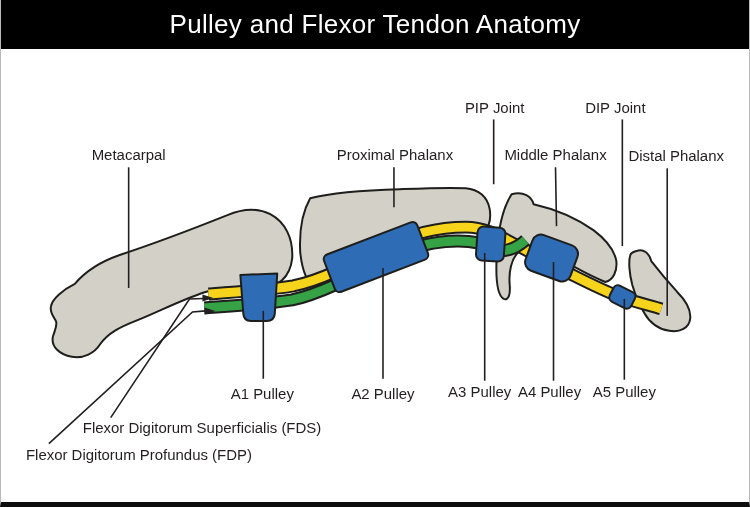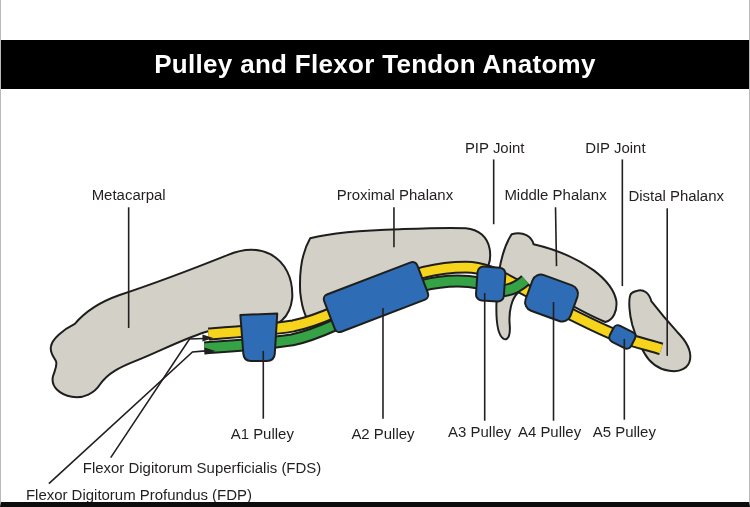--- a/index.html
+++ b/index.html
@@ -21,21 +21,21 @@
     border-right:1px solid #b9b9b9;
     border-bottom:5px solid #0d0d0d;
     font-family:"Liberation Sans",sans-serif;
     position:relative;overflow:hidden;
   }
   .title-bar{
     height:49px;width:100%;
     background:var(--title-bar);
     color:#ffffff;
     display:flex;align-items:center;justify-content:center;
-    font-weight:bold;font-size:26px;letter-spacing:.3px;margin-top:40px;
+    font-weight:normal;font-size:26px;letter-spacing:.3px;
   }
   svg{display:block;}
   .bone{fill:var(--bone-fill);stroke:var(--outline);stroke-width:2;stroke-linejoin:round;}
   .pulley{fill:var(--pulley-blue);stroke:var(--outline);stroke-width:2;stroke-linejoin:round;}
   .tendon-under{fill:none;stroke:var(--outline);stroke-width:13;stroke-linecap:butt;}
   .fds{fill:none;stroke:var(--fds-yellow);stroke-width:9;stroke-linecap:butt;}
   .fdp{fill:none;stroke:var(--fdp-green);stroke-width:9;stroke-linecap:butt;}
   .leader{stroke:var(--label-text);stroke-width:1.6;fill:none;}
   .lbl{font-family:"Liberation Sans",sans-serif;font-size:15px;fill:var(--label-text);}
   .arrow{fill:var(--label-text);}

